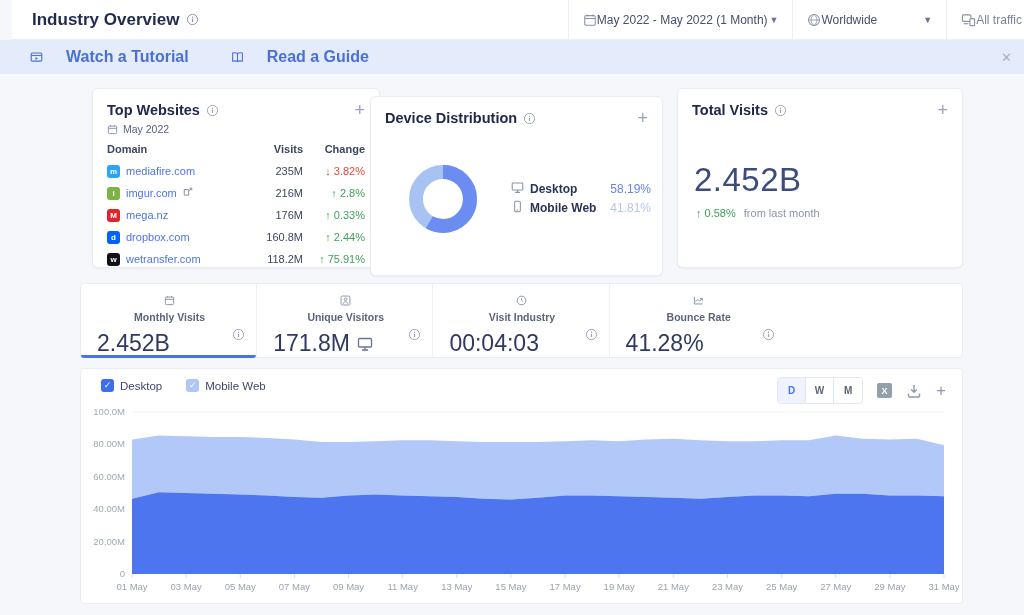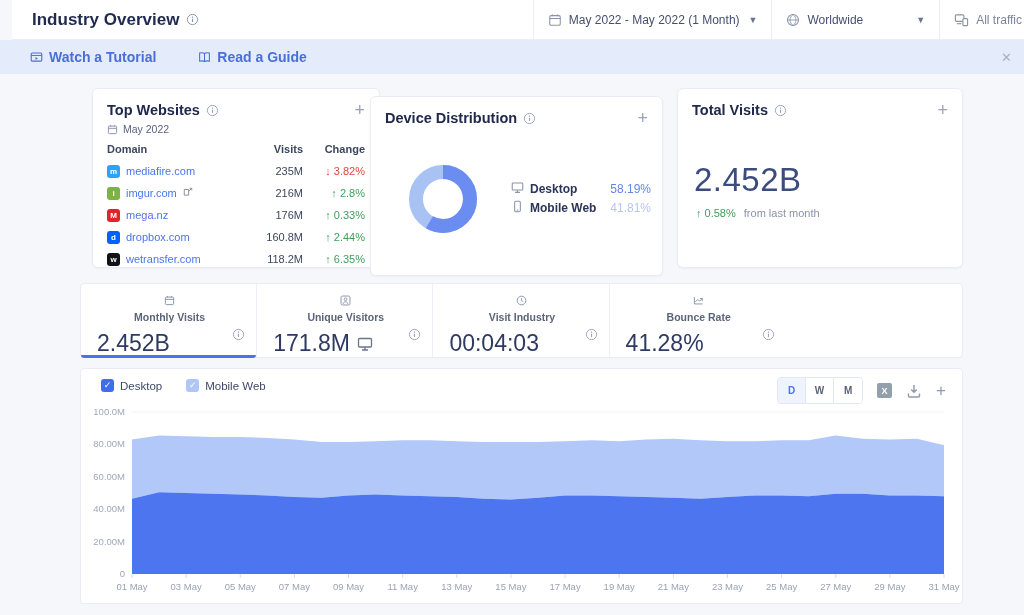--- a/index.html
+++ b/index.html
@@ -4,31 +4,31 @@
 <style>
   * { margin:0; padding:0; box-sizing:border-box; }
   html,body { width:1024px; height:615px; overflow:hidden;
     font-family:"Liberation Sans", sans-serif; background:#f5f7fb; }
 
   
   .header { position:absolute; left:12px; top:0; width:1024px; height:40px;
     background:#fff; border-bottom:1px solid #ecEEf4; display:flex; align-items:center; }
   .page-title { font-size:17px; font-weight:700; color:#1f2a4e; margin-left:20px; }
   .hdr-right { margin-left:auto; display:flex; align-items:stretch; height:100%; }
-  .hdr-seg { display:flex; align-items:center; gap:7px; padding:0 14px;
+  .hdr-seg { display:flex; align-items:center; padding:0 14px;
     border-left:1px solid #eceef4; font-size:12px; color:#454f6e; cursor:pointer; }
   .hdr-seg.muted { color:#7b8499; }
   .caret { font-size:9px; color:#6a7390; margin-left:2px; }
   .icon { display:inline-flex; align-items:center; justify-content:center; color:#8a93a9; }
   .icon svg { display:block; }
 
   
   .banner { position:absolute; left:0; top:40px; width:1024px; height:34px;
     background:#e4ebfa; display:flex; align-items:center; }
-  .banner-item { display:flex; align-items:center; gap:6px; font-size:14px; font-weight:700;
+  .banner-item { display:flex; align-items:center; gap:23px; font-size:16px; font-weight:700;
     color:#4a6fd6; margin-left:30px; cursor:pointer; }
   .banner-item .icon { color:#4a6fd6; }
   .banner-close { margin-left:auto; margin-right:12px; color:#a7b0c6; font-size:13px; cursor:pointer; }
 
   
   .card { position:absolute; background:#fff; border:1px solid #e9ecf3; border-radius:6px;
     box-shadow:0 1px 2px rgba(50,60,90,.05); }
   .card-title-row { display:flex; align-items:center; gap:6px; padding:12px 14px 0 14px; }
   .card-title { font-size:14.5px; font-weight:700; color:#20294c; }
   .plus-btn { margin-left:auto; color:#9aa3b8; font-size:18px; line-height:1; cursor:pointer; font-weight:400; }
@@ -240,21 +240,21 @@
       <span class="tw-col-visits">160.8M</span>
       <span class="tw-col-change chg-up">↑ 2.44%</span>
     </div>
 
     <div class="tw-row">
       <span class="tw-col-domain">
         <span class="favicon" style="background: rgb(17, 17, 24);">w</span>
         <span class="domain-link">wetransfer.com</span>
       </span>
       <span class="tw-col-visits">118.2M</span>
-      <span class="tw-col-change chg-up">↑ 6.35%</span>
+      <span class="tw-col-change chg-up">↑ 75.91%</span>
     </div>
   </div>
 </div>
 
 <div class="card" id="card-device">
   <div class="card-title-row">
     <span class="card-title">Device Distribution</span>
     <span class="icon info-i">
       <svg width="13" height="13" viewBox="0 0 16 16">
           <circle cx="8" cy="8" r="6.3" fill="none" stroke="currentColor" stroke-width="1.2"></circle>

